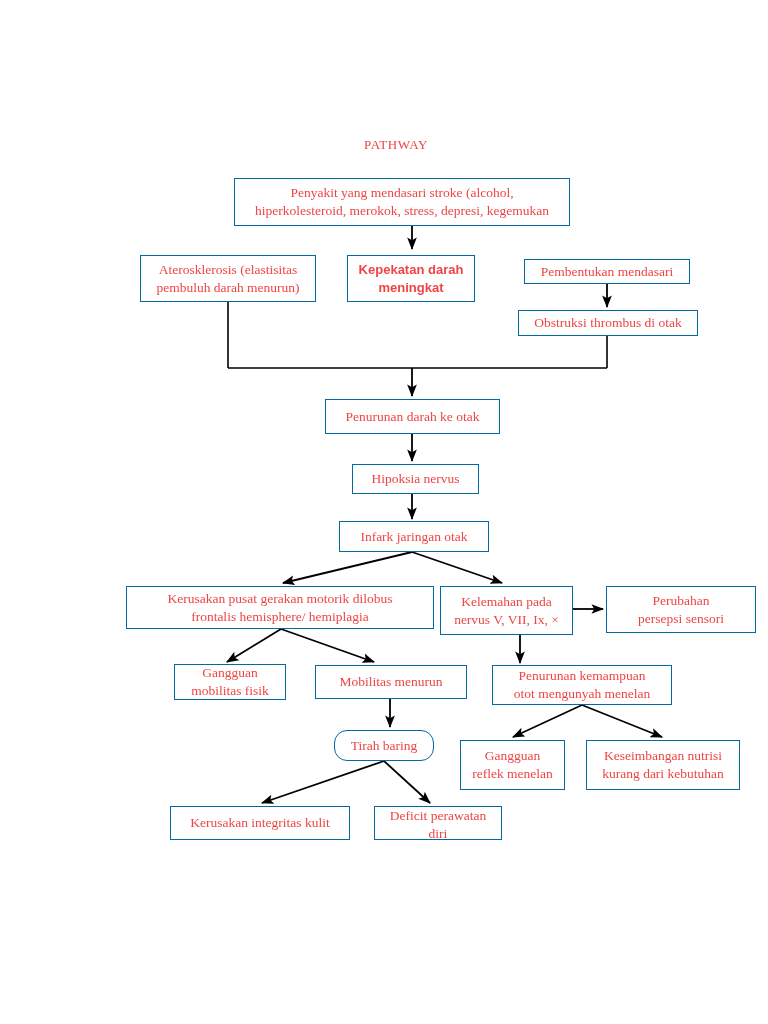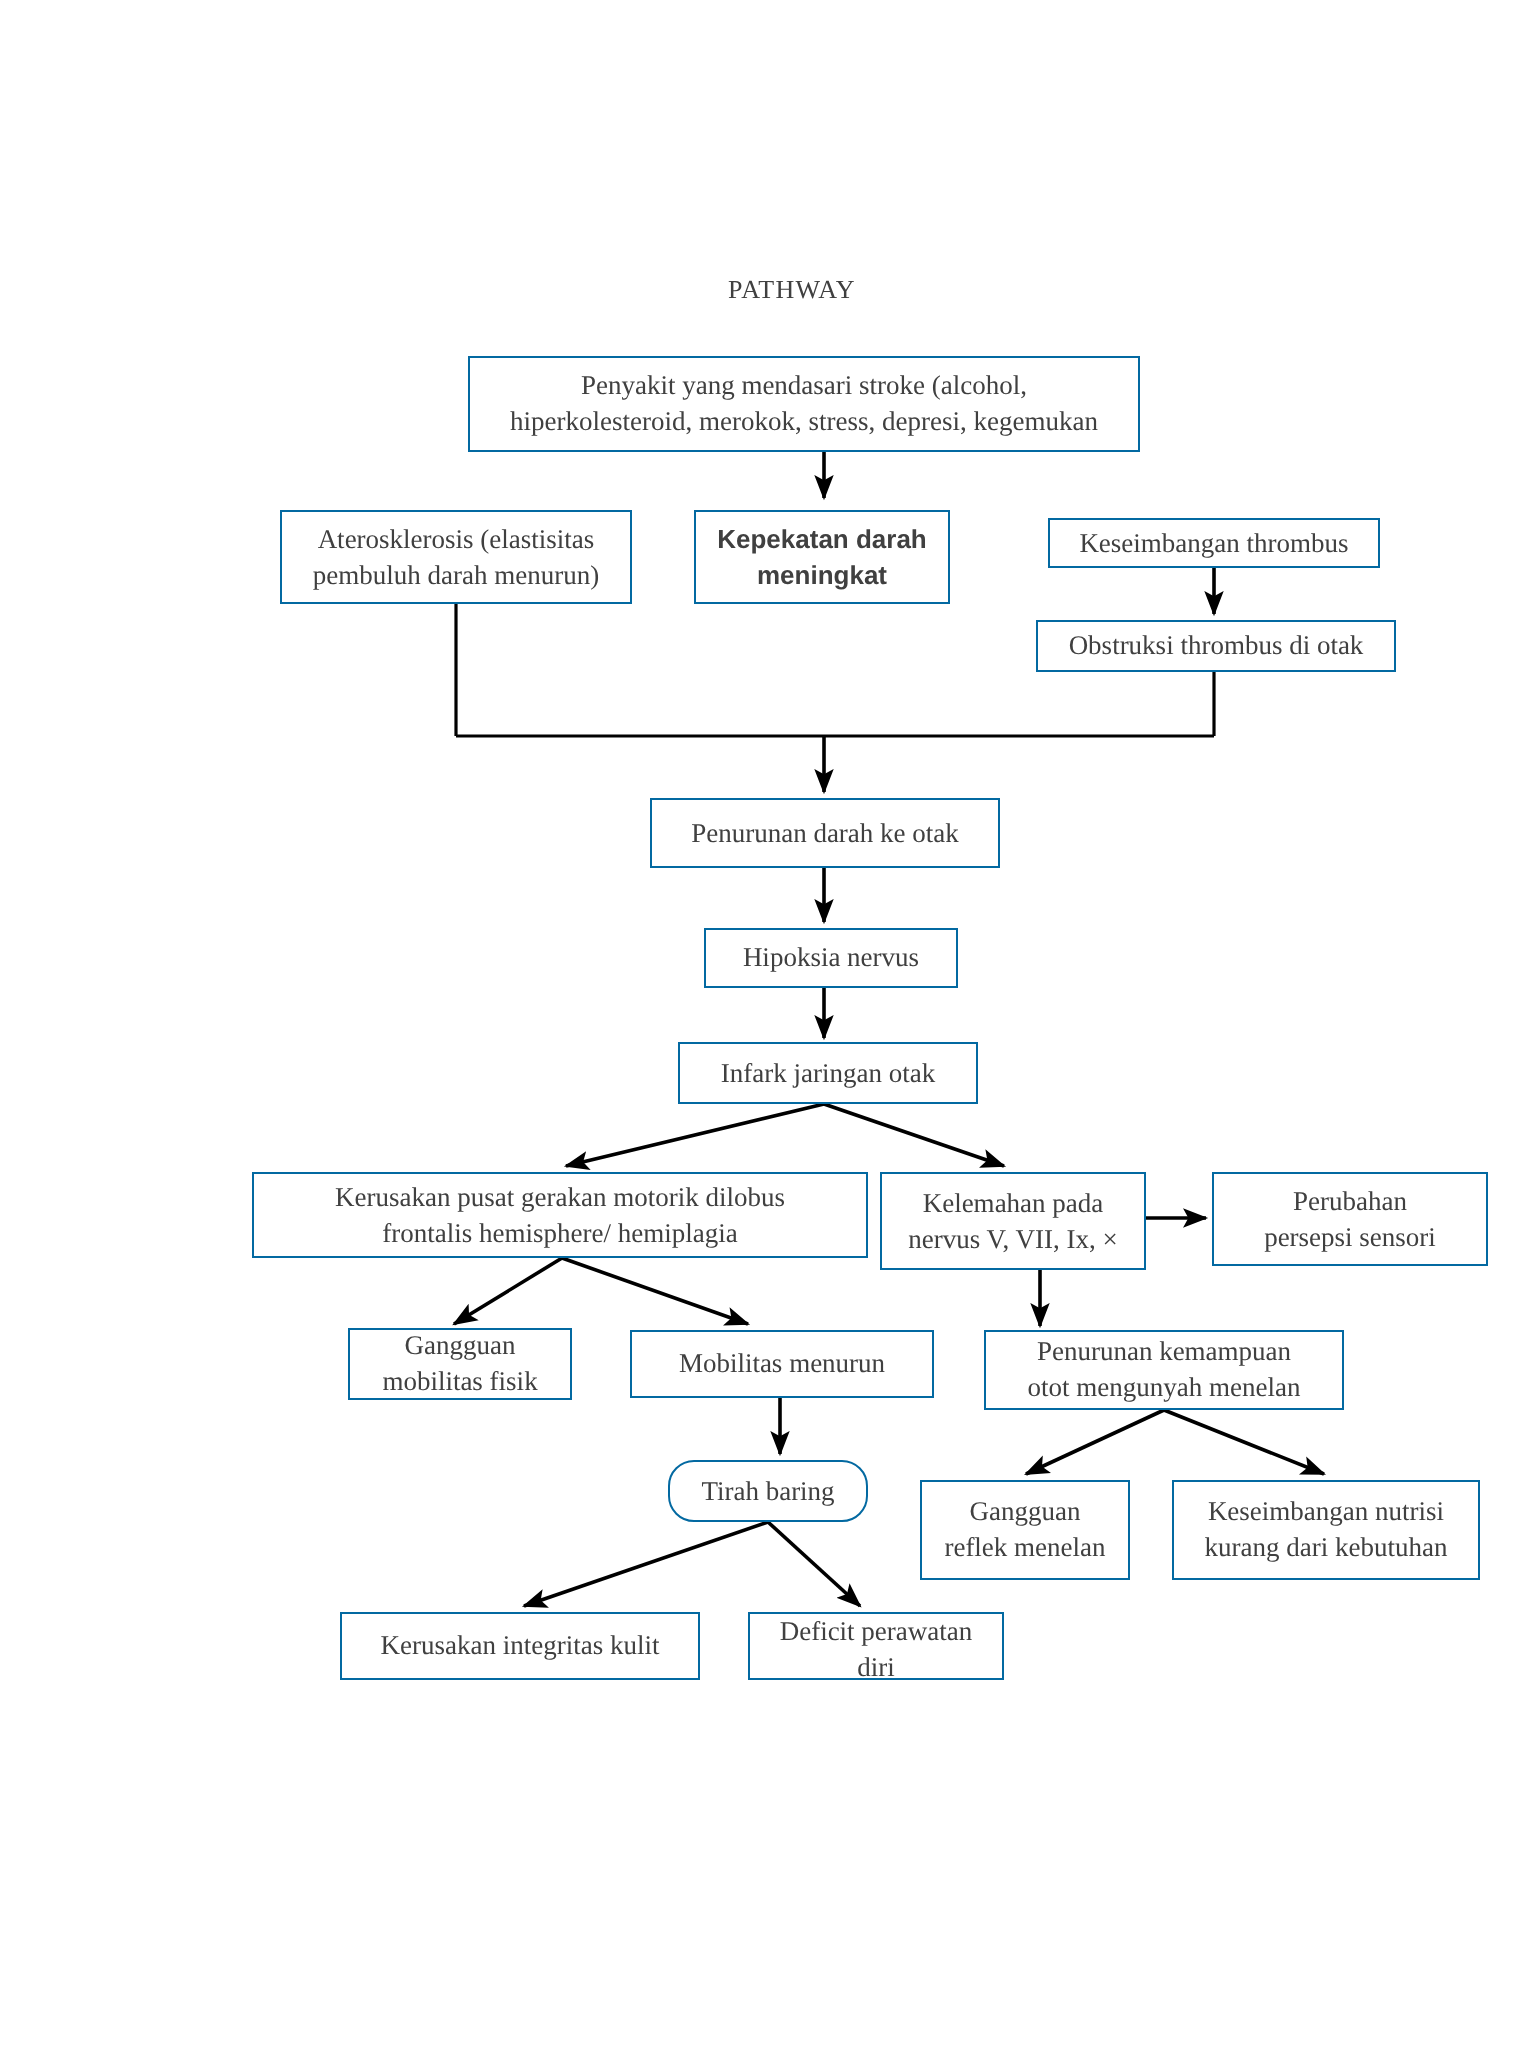--- a/index.html
+++ b/index.html
@@ -7,21 +7,21 @@
     padding: 0;
     background: #ffffff;
   }
   #page {
     position: relative;
     width: 768px;
     height: 1024px;
     background: #ffffff;
     overflow: hidden;
     font-family: "Liberation Serif", "DejaVu Serif", serif;
-    color: #404040;
+    color: #ef4444;
   }
   #svg-layer {
     position: absolute;
     left: 0;
     top: 0;
     width: 768px;
     height: 1024px;
     pointer-events: none;
   }
   .title {
@@ -118,21 +118,21 @@
     <span class="txt">Aterosklerosis (elastisitas
 pembuluh darah menurun)</span>
   </div>
 
   <div class="node bold-sans" style="left:347px; top:255px; width:128px; height:47px;">
     <span class="txt">Kepekatan darah
 meningkat</span>
   </div>
 
   <div class="node" style="left:524px; top:259px; width:166px; height:25px;">
-    <span class="txt">Keseimbangan thrombus</span>
+    <span class="txt">Pembentukan mendasari</span>
   </div>
 
   <div class="node" style="left:518px; top:310px; width:180px; height:26px;">
     <span class="txt">Obstruksi thrombus di otak</span>
   </div>
 
   <div class="node" style="left:325px; top:399px; width:175px; height:35px;">
     <span class="txt">Penurunan darah ke otak</span>
   </div>
 
@@ -147,21 +147,21 @@
   <div class="node" style="left:126px; top:586px; width:308px; height:43px;">
     <span class="txt">Kerusakan pusat gerakan motorik dilobus
 frontalis hemisphere/ hemiplagia</span>
   </div>
 
   <div class="node" style="left:440px; top:586px; width:133px; height:49px;">
     <span class="txt">Kelemahan pada
 nervus V, VII, Ix, ×</span>
   </div>
 
-  <div class="node" style="left:606px; top:586px; width:138px; height:47px;">
+  <div class="node" style="left:606px; top:586px; width:150px; height:47px;">
     <span class="txt">Perubahan
 persepsi sensori</span>
   </div>
 
   <div class="node" style="left:174px; top:664px; width:112px; height:36px;">
     <span class="txt">Gangguan
 mobilitas fisik</span>
   </div>
 
   <div class="node" style="left:315px; top:665px; width:152px; height:34px;">

